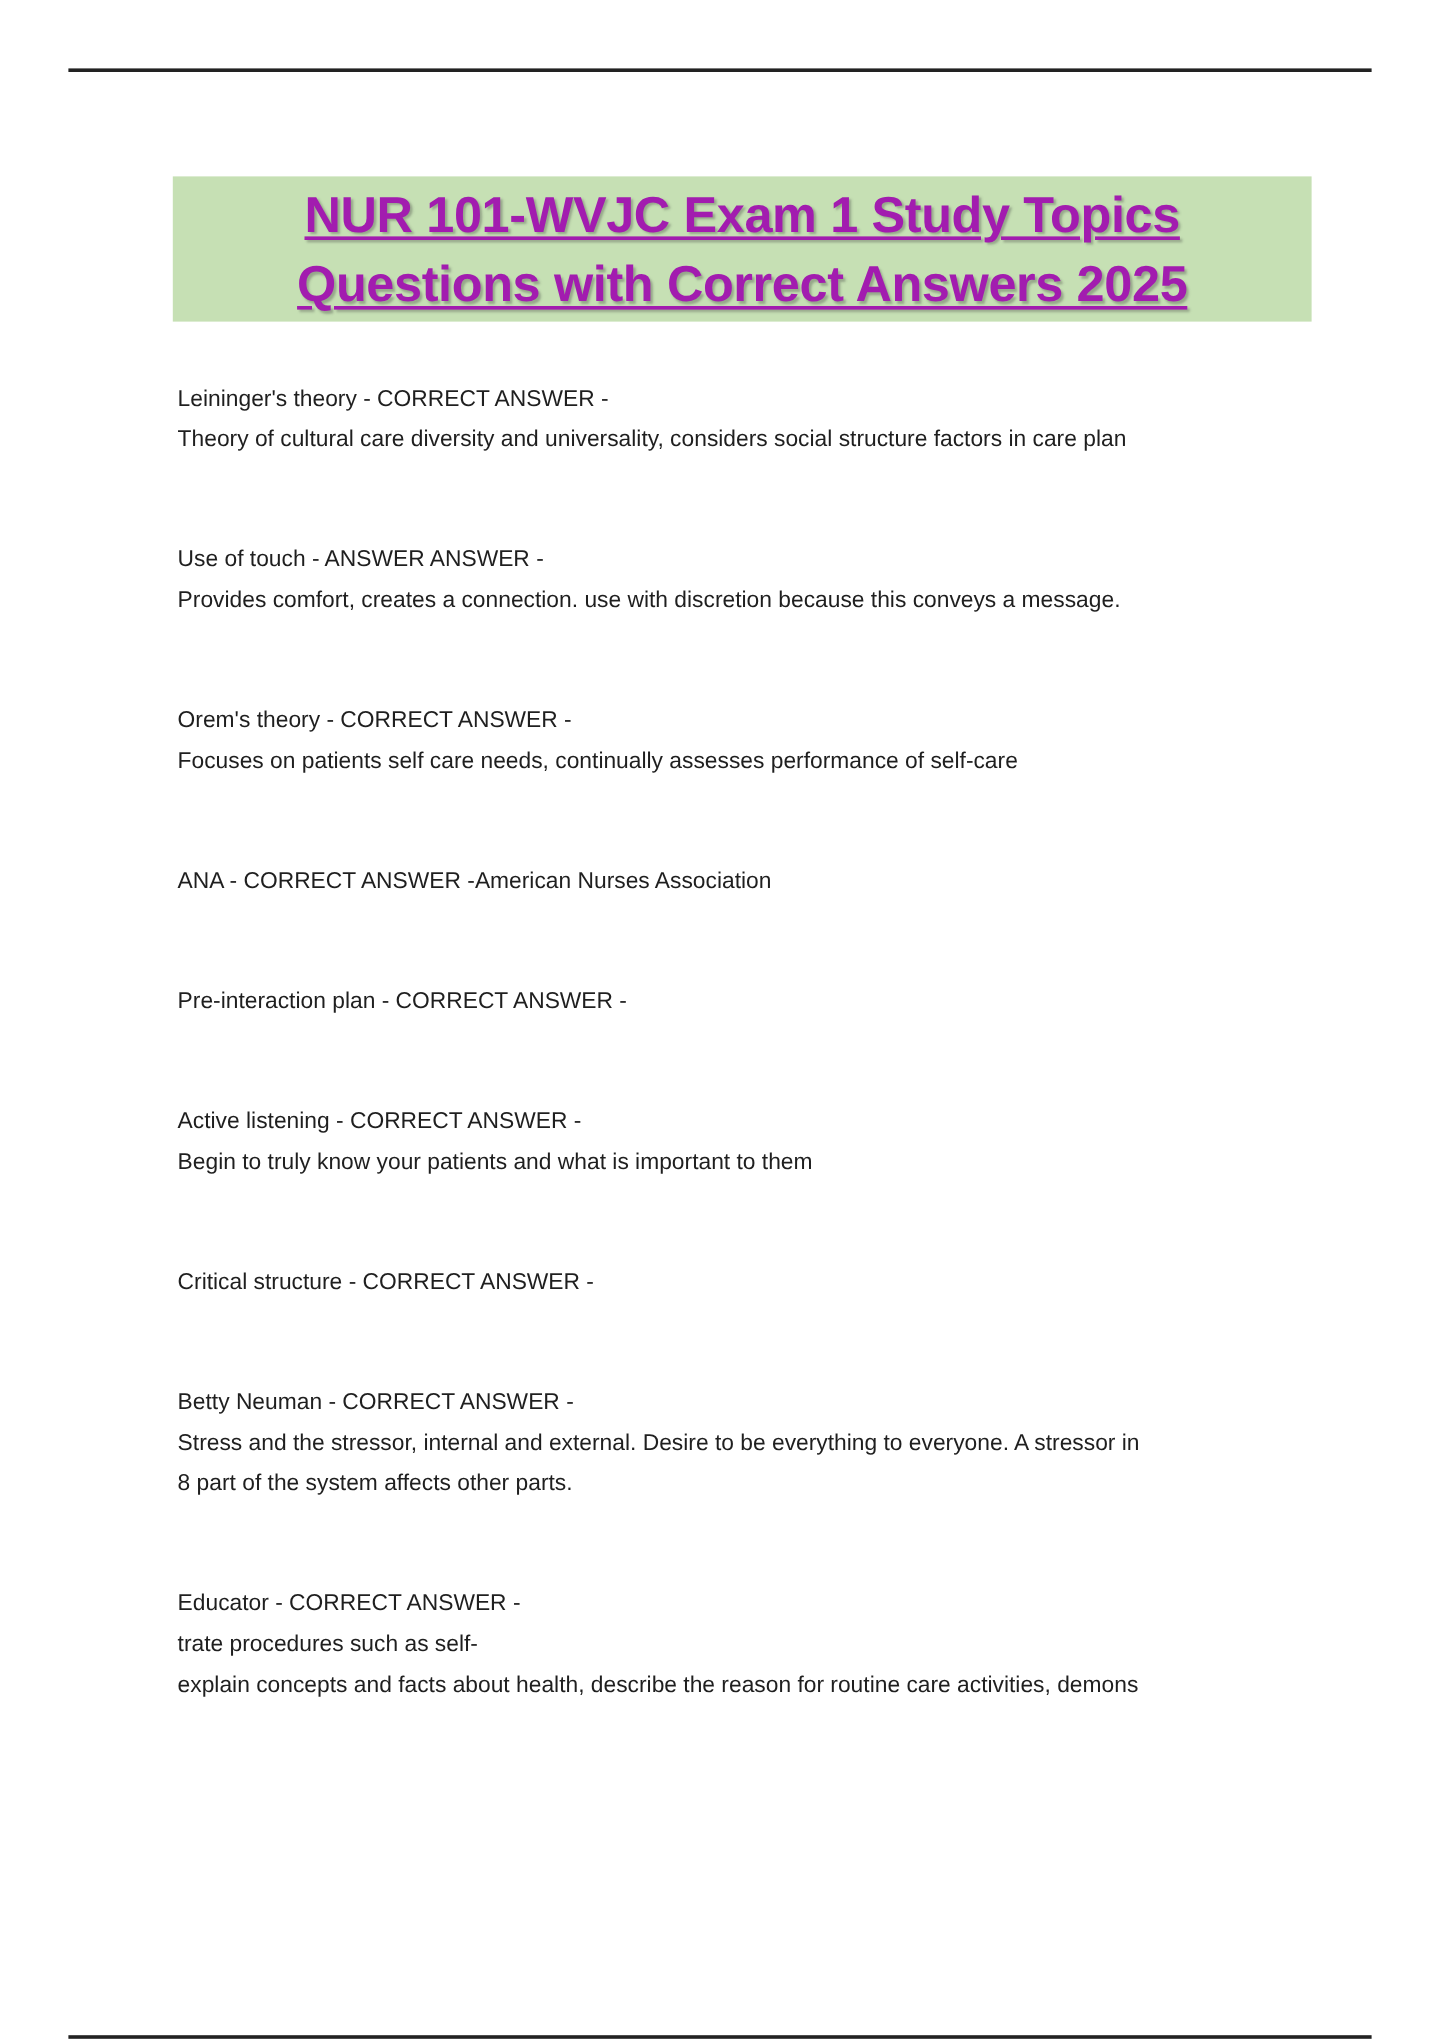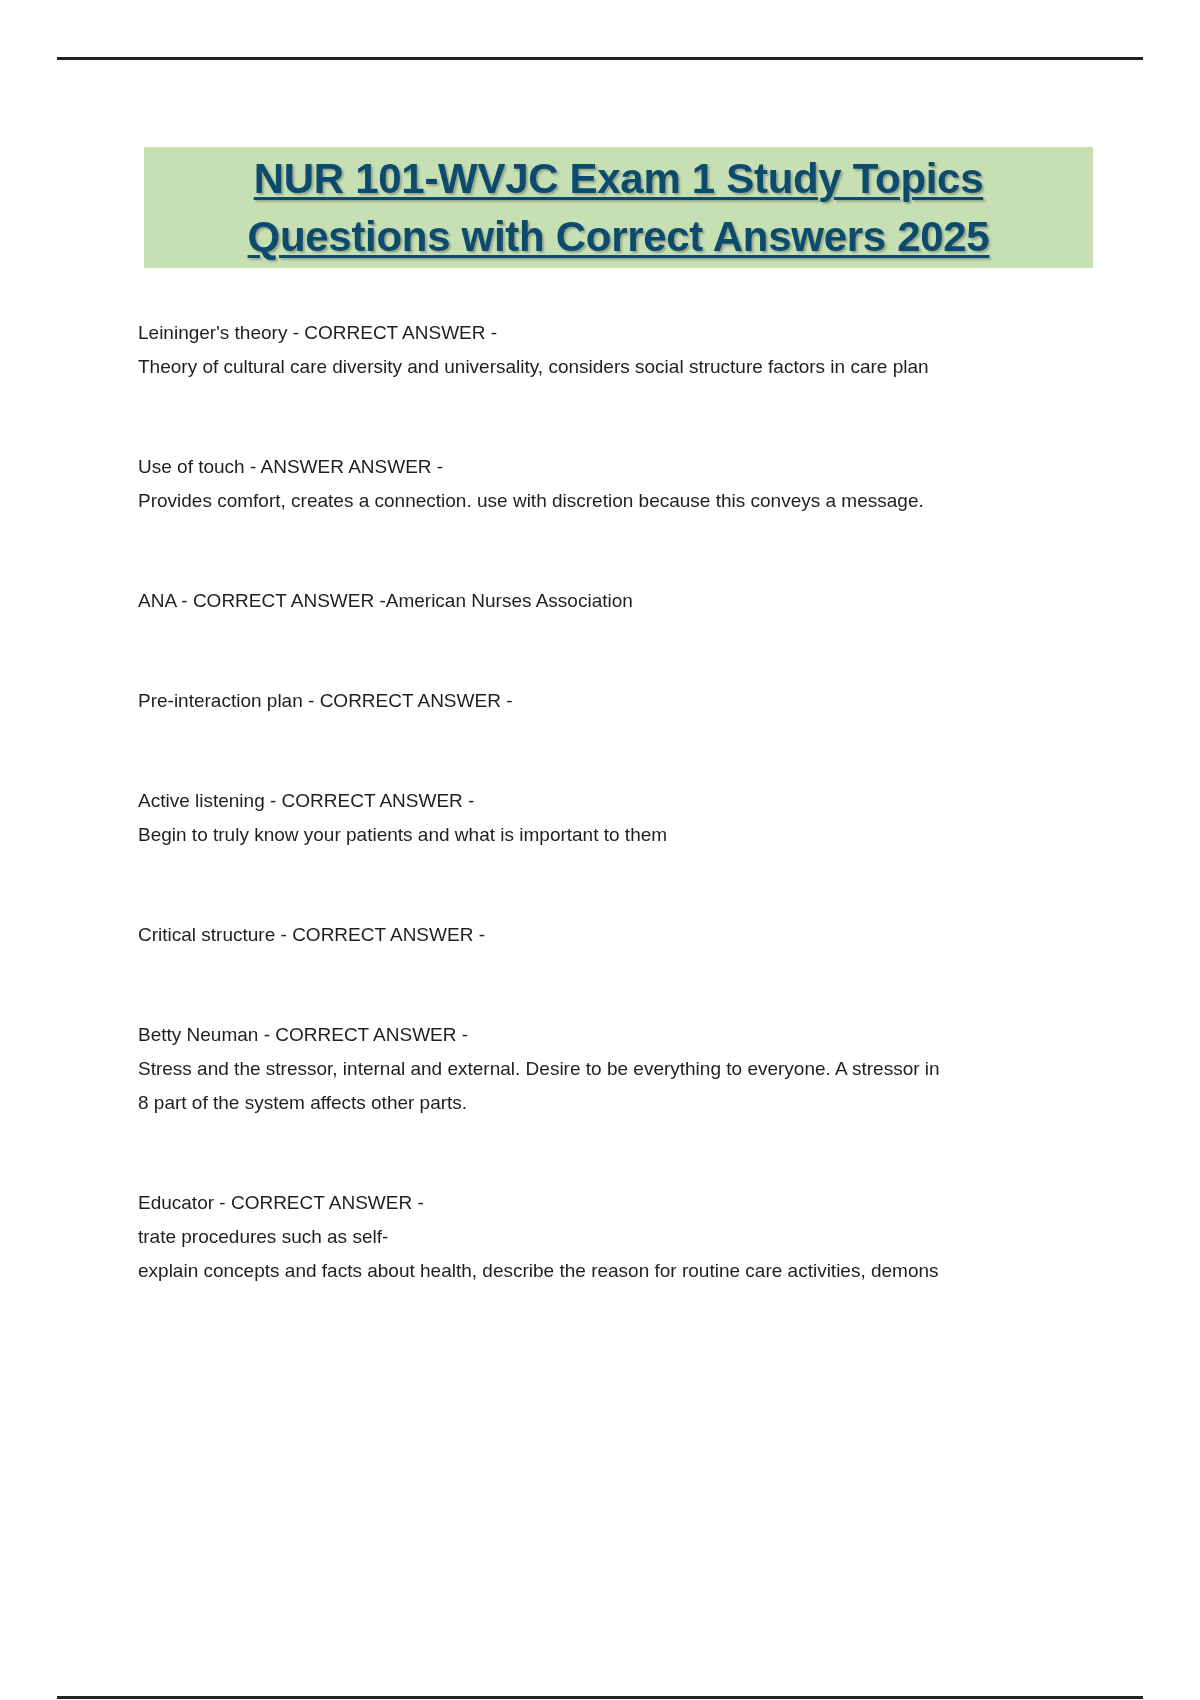--- a/index.html
+++ b/index.html
@@ -34,32 +34,32 @@
       display: flex;
       flex-direction: column;
       align-items: center;
       justify-content: center;
     }
     .title-line {
       font-family: "Liberation Sans", sans-serif;
       font-weight: bold;
       font-size: 42px;
       line-height: 58px;
-      color: #0c4a6e;
+      color: #a21caf;
       text-decoration: underline;
       text-decoration-thickness: 3px;
       text-underline-offset: 4px;
       text-shadow: 2px 2px 2px rgba(60, 60, 60, 0.35);
       white-space: nowrap;
       letter-spacing: -0.3px;
     }
 
     .content {
       position: absolute;
-      left: 138px;
+      left: 148px;
       top: 316px;
       width: 950px;
     }
     .entry {
       margin: 0 0 66px 0;
     }
     .q, .a {
       font-family: "Liberation Sans", sans-serif;
       font-size: 19px;
       line-height: 34px;
@@ -82,20 +82,24 @@
   <div class="entry">
     <div class="q">Leininger's theory - CORRECT ANSWER -</div>
     <div class="a">Theory of cultural care diversity and universality, considers social structure factors in care plan</div>
   </div>
 
   <div class="entry">
     <div class="q">Use of touch - ANSWER ANSWER -</div>
     <div class="a">Provides comfort, creates a connection. use with discretion because this conveys a message.</div>
   </div>
 
+  <div class="entry">
+    <div class="q">Orem's theory - CORRECT ANSWER -</div>
+    <div class="a">Focuses on patients self care needs, continually assesses performance of self-care</div>
+  </div>
 
   <div class="entry">
     <div class="q">ANA - CORRECT ANSWER -American Nurses Association</div>
   </div>
 
   <div class="entry">
     <div class="q">Pre-interaction plan - CORRECT ANSWER -</div>
   </div>
 
   <div class="entry">

